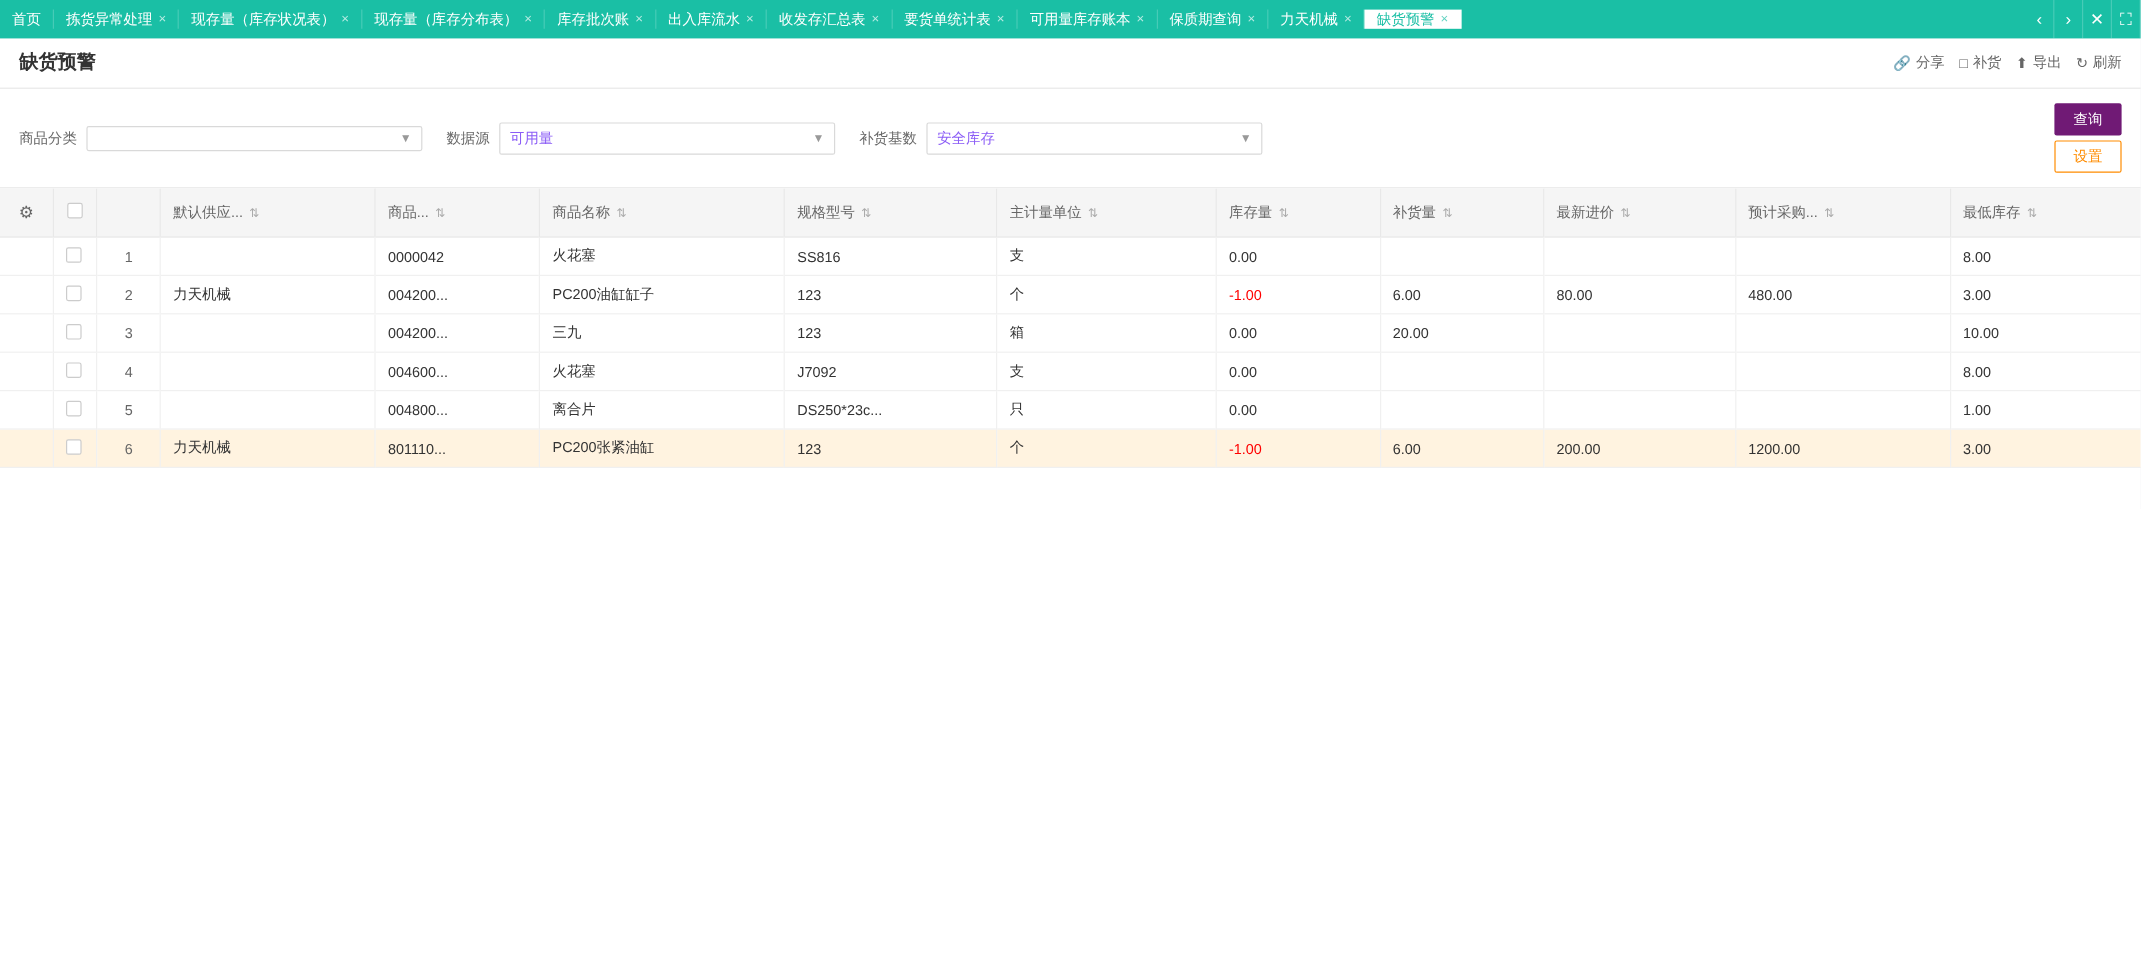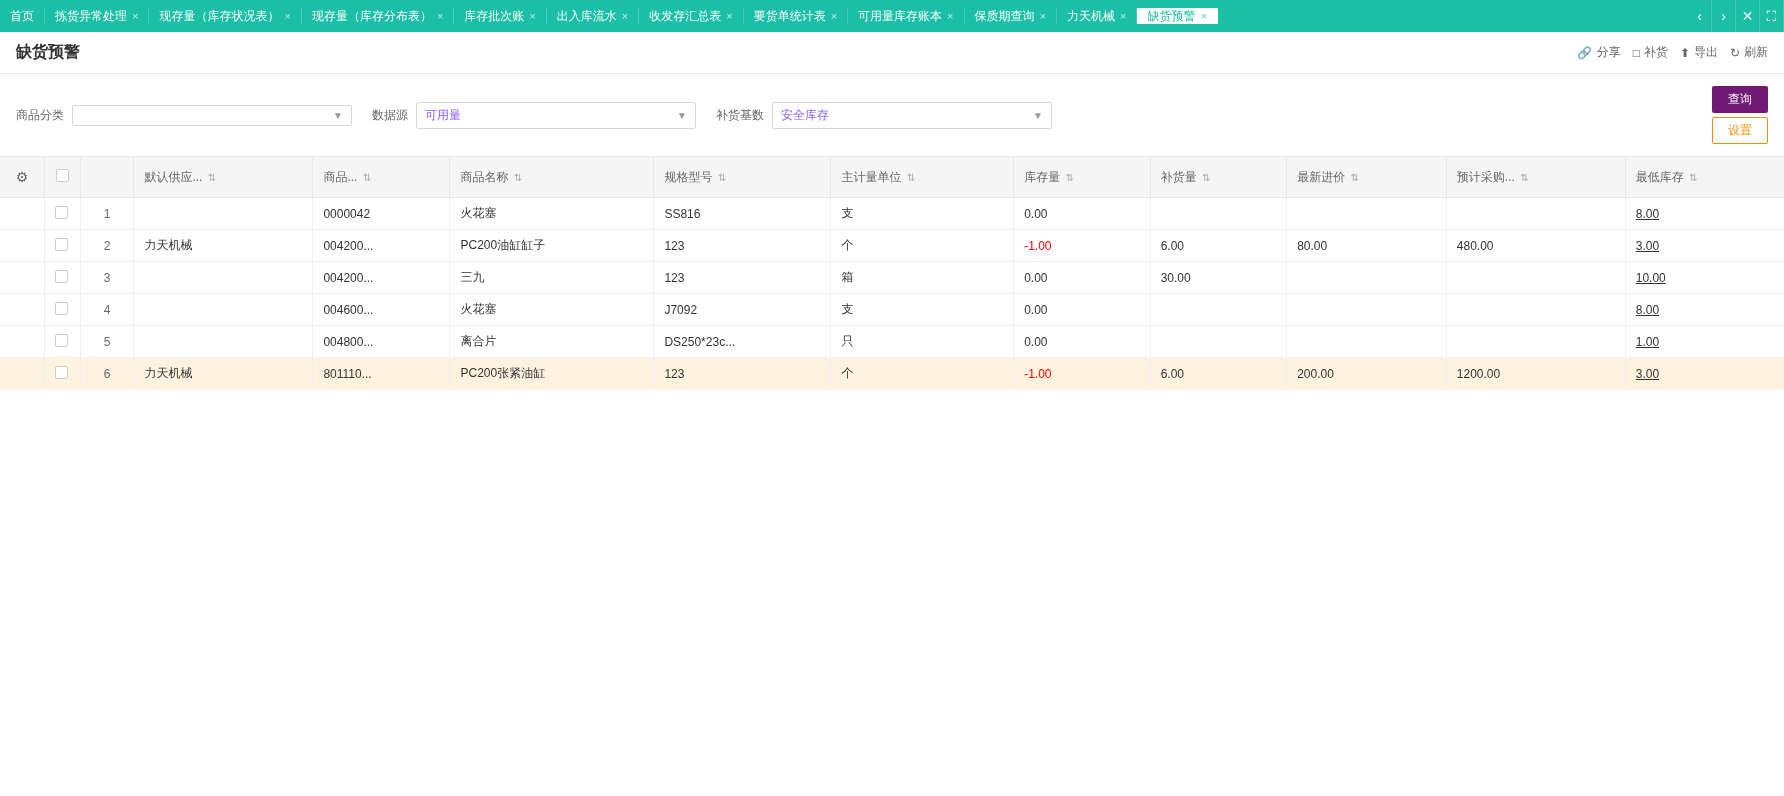--- a/index.html
+++ b/index.html
@@ -180,21 +180,21 @@
     tbody tr {
       border-bottom: 1px solid #f0f0f0;
     }
     tbody tr.highlighted { background: #fff3e0; }
     tbody td {
       padding: 7px 10px;
       color: #333;
       white-space: nowrap;
       border-right: 1px solid #f0f0f0;
     }
-    tbody td:last-child { border-right: none; text-decoration: underline; }
+    tbody td:last-child { border-right: none; }
     .row-num { color: #666; text-align: center; }
 
     .th-gear {
       width: 36px;
       text-align: center;
     }
     .th-checkbox { width: 36px; text-align: center; }
 
     .sort-icon { color: #aaa; font-size: 10px; margin-left: 2px; }
 
@@ -424,21 +424,21 @@
     <td>
       <span class="cb"></span>
     </td>
     <td class="row-num">3</td>
     <td></td>
     <td>004200...</td>
     <td>三九</td>
     <td>123</td>
     <td>箱</td>
     <td>0.00</td>
-    <td>30.00</td>
+    <td>20.00</td>
     <td></td>
     <td></td>
     <td>10.00</td>
   </tr>
           <tr>
     <td></td>
     <td>
       <span class="cb"></span>
     </td>
     <td class="row-num">4</td>

